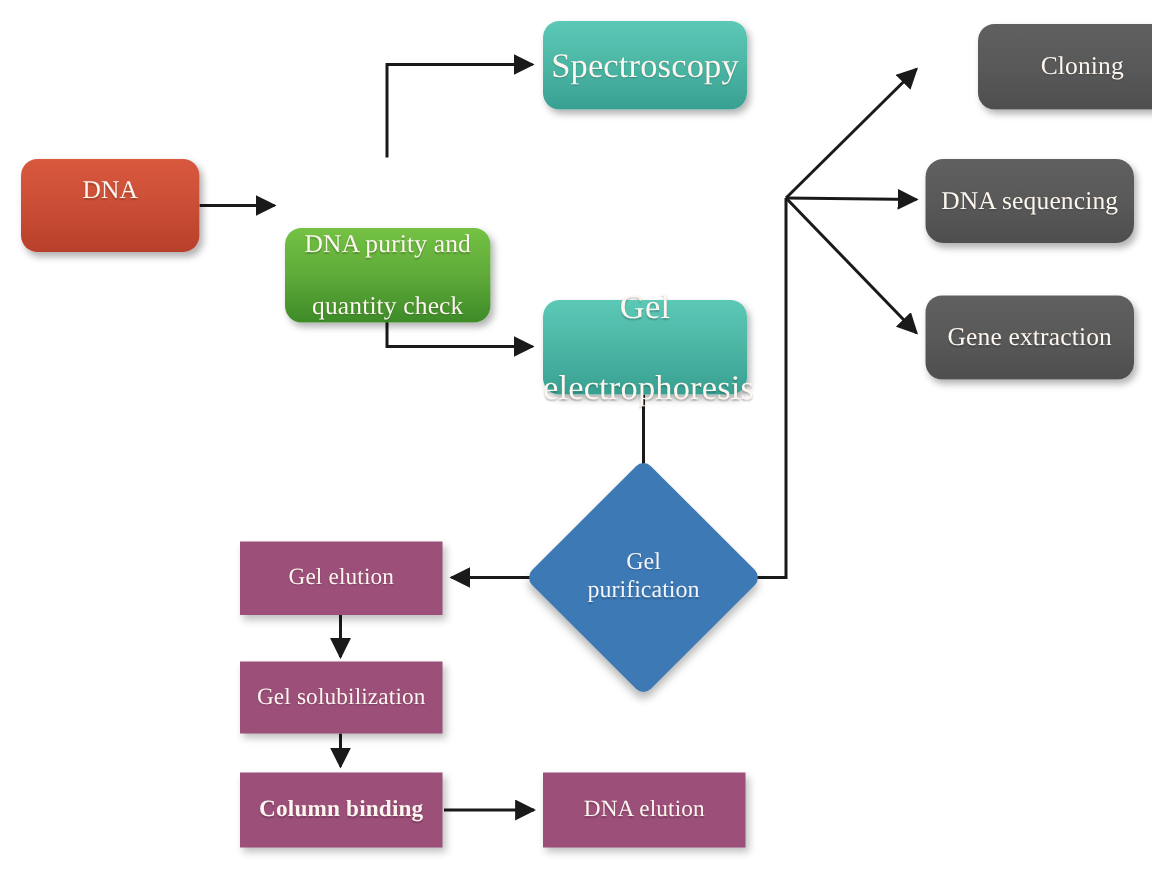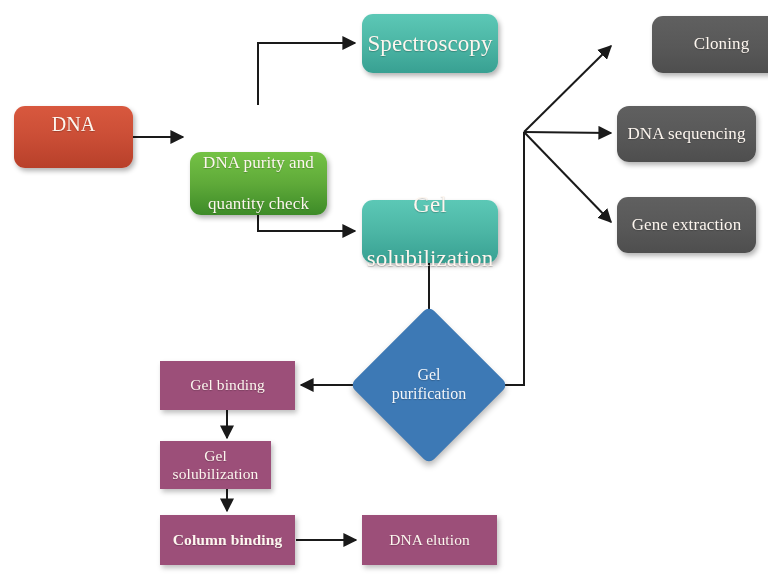--- a/index.html
+++ b/index.html
@@ -38,21 +38,21 @@
   }
   .node span { display: block; width: 100%; }
 
   
   .rounded {
     border-radius: 11px;
     box-shadow: 2px 3px 5px rgba(0,0,0,.30);
   }
   .n-red {
     background: linear-gradient(180deg, #d8583e 0%, #cc4f37 45%, #b8402a 100%);
-    font-size: 20px;
+    font-size: 17px;
   }
   .n-green {
     background: linear-gradient(180deg, #74c245 0%, #5faa39 50%, #3d8b28 100%);
     font-size: 17px;
     margin-top: 46px;
   }
   .n-teal {
     background: linear-gradient(180deg, #5cc8b6 0%, #4cb6a5 50%, #38a092 100%);
     font-size: 23px;
   }
@@ -143,21 +143,21 @@
 
   <div class="node rounded n-green" style="left:190px; top:106px; width:137px; height:63px;">
     <span><span>DNA purity and</span><br><span>quantity check</span></span>
   </div>
 
   <div class="node rounded n-teal" style="left:362px; top:14px; width:136px; height:59px;">
     <span>Spectroscopy</span>
   </div>
 
   <div class="node rounded n-teal" style="left:362px; top:200px; width:136px; height:63px;">
-    <span><span>Gel</span><br><span>solubilization</span></span>
+    <span><span>Gel</span><br><span>electrophoresis</span></span>
   </div>
 
   <div class="node rounded n-gray" style="left:652px; top:16px; width:139px; height:57px;">
     <span>Cloning</span>
   </div>
 
   <div class="node rounded n-gray" style="left:617px; top:106px; width:139px; height:56px;border-radius:12px;">
     <span>DNA sequencing</span>
   </div>
 
@@ -166,24 +166,24 @@
   </div>
 
   <div class="diamond-wrap" style="left:373px; top:329px; width:112px; height:112px;">
     <div class="diamond-shape"></div>
     <div class="diamond-label">
       <span><span>Gel</span><br><span>purification</span></span>
     </div>
   </div>
 
   <div class="node n-purple" style="left:160px; top:361px; width:135px; height:49px;">
-    <span>Gel binding</span>
+    <span>Gel elution</span>
   </div>
 
-  <div class="node n-purple" style="left:160px; top:441px; width:111px; height:48px;">
+  <div class="node n-purple" style="left:160px; top:441px; width:135px; height:48px;">
     <span>Gel solubilization</span>
   </div>
 
   <div class="node n-purple" style="left:160px; top:515px; width:135px; height:50px;font-weight:bold;">
     <span>Column binding</span>
   </div>
 
   <div class="node n-purple" style="left:362px; top:515px; width:135px; height:50px;">
     <span>DNA elution</span>
   </div>

